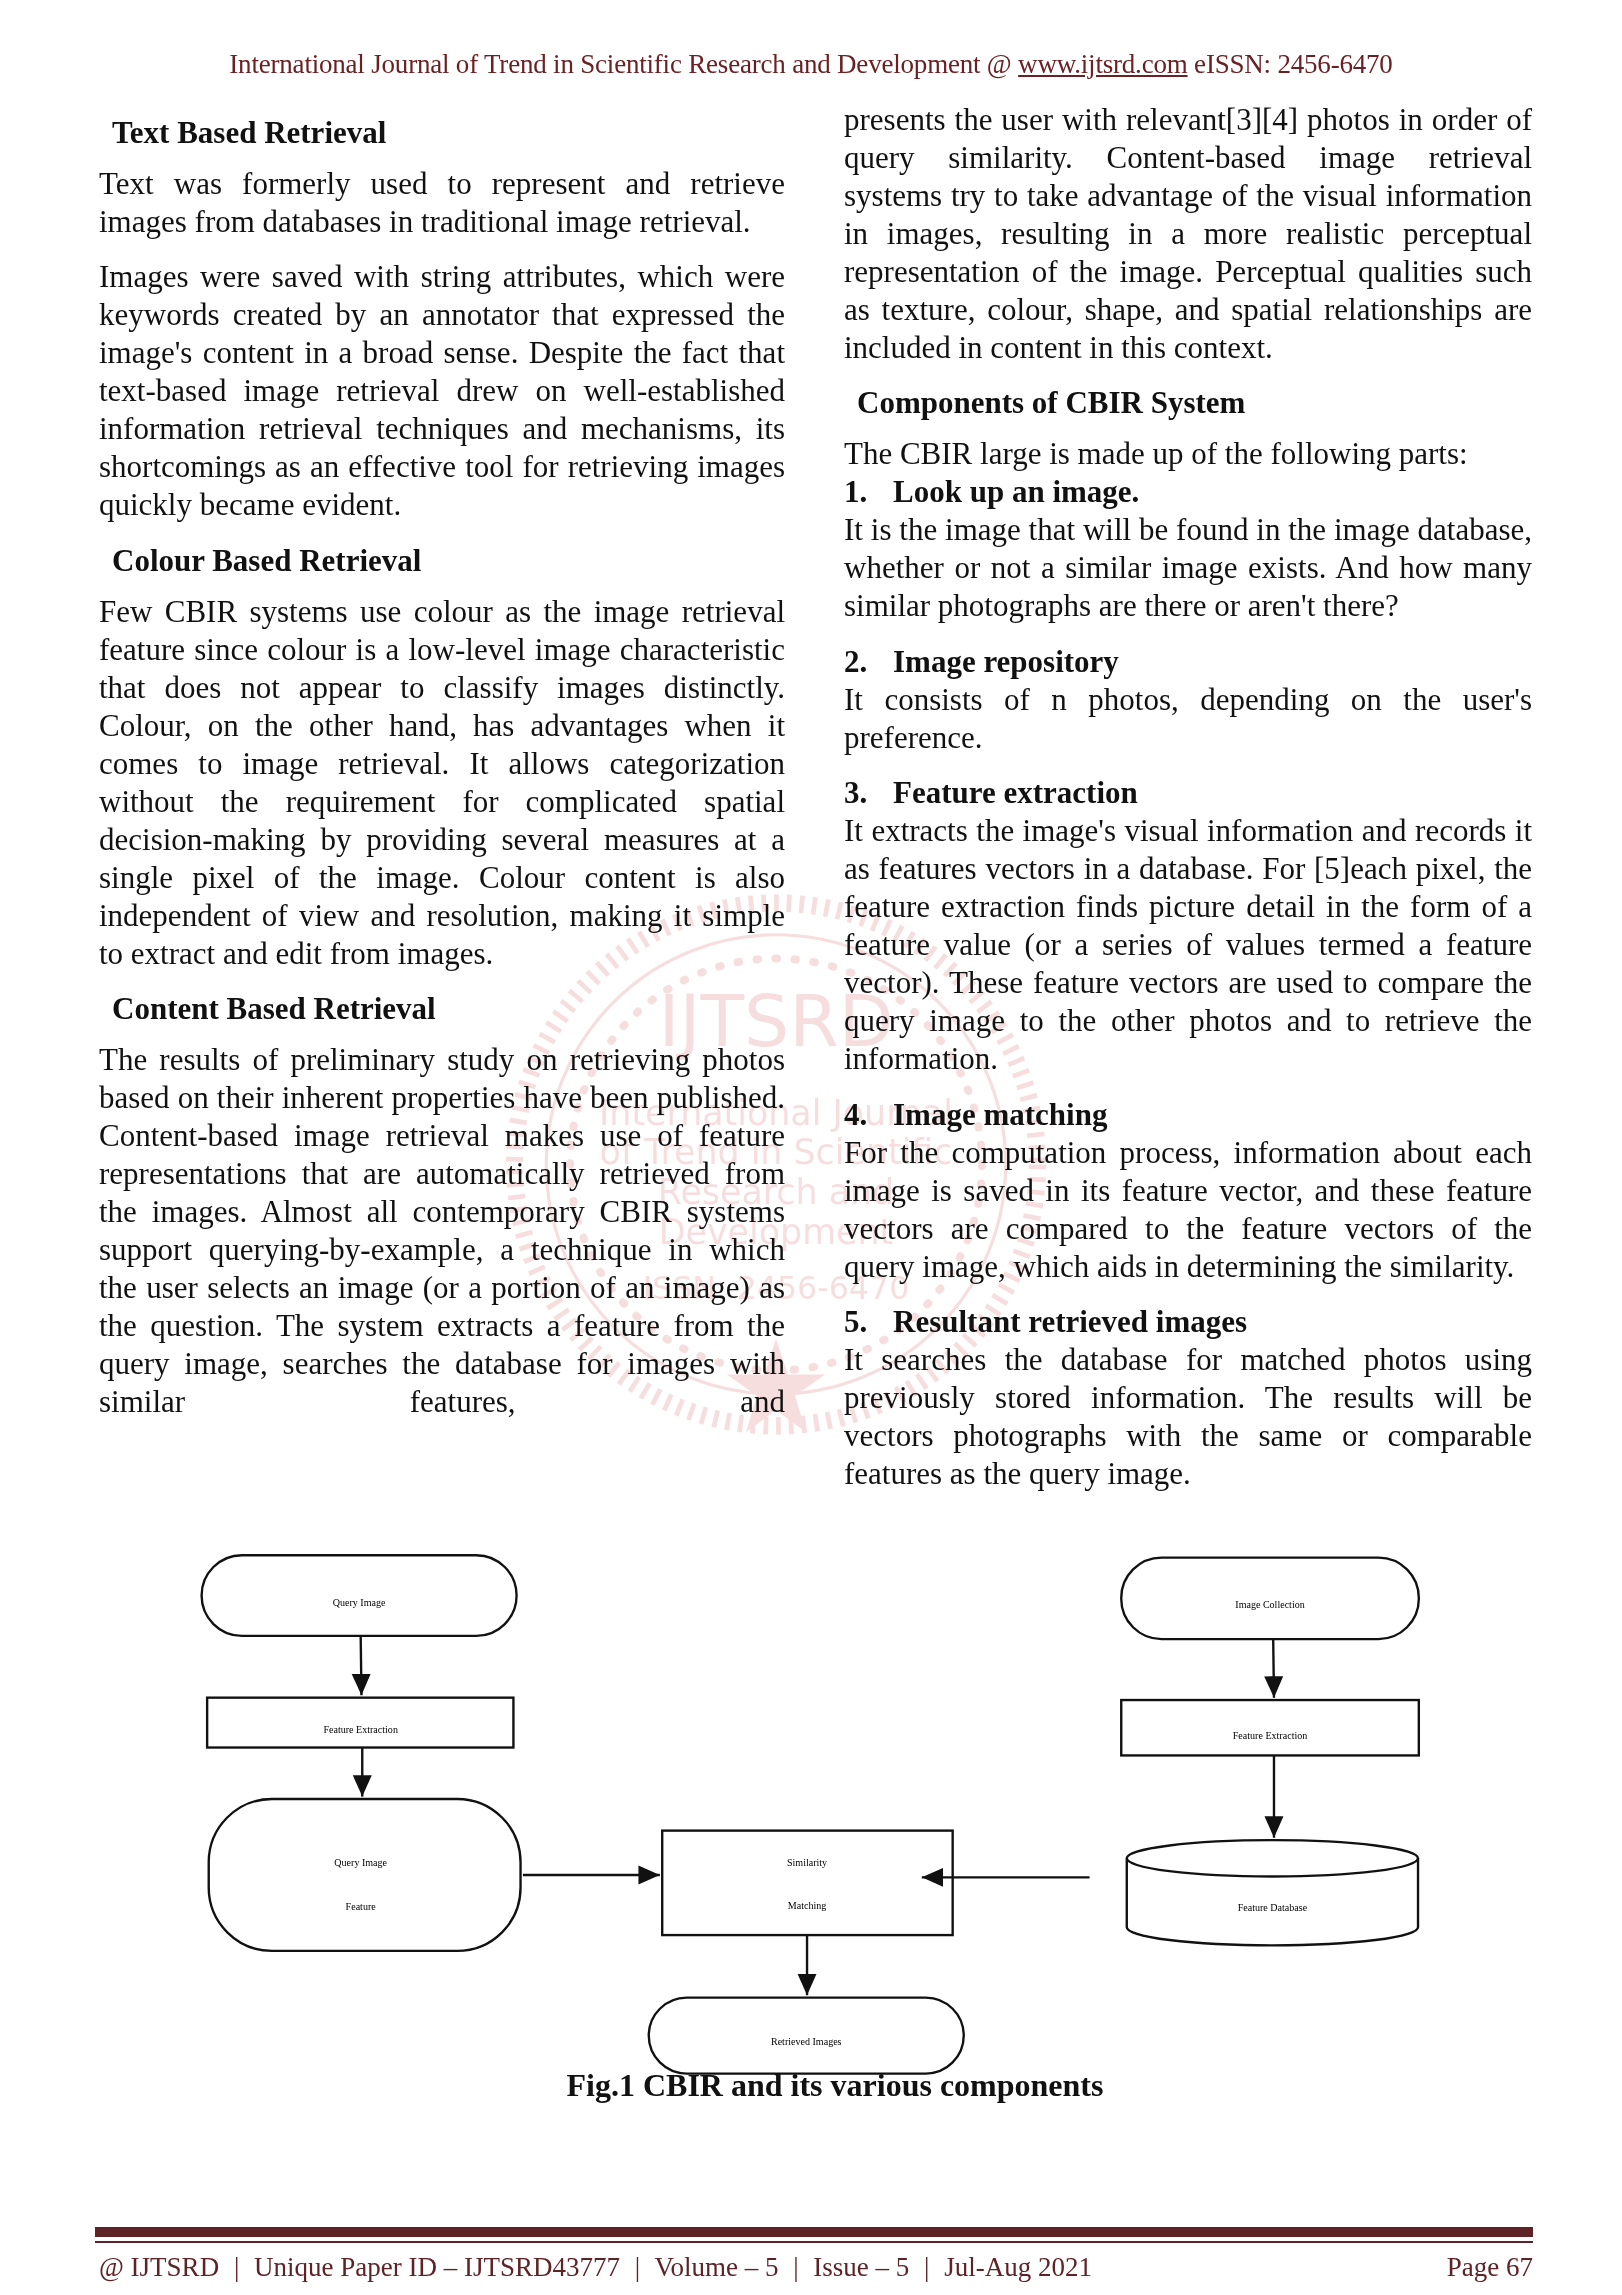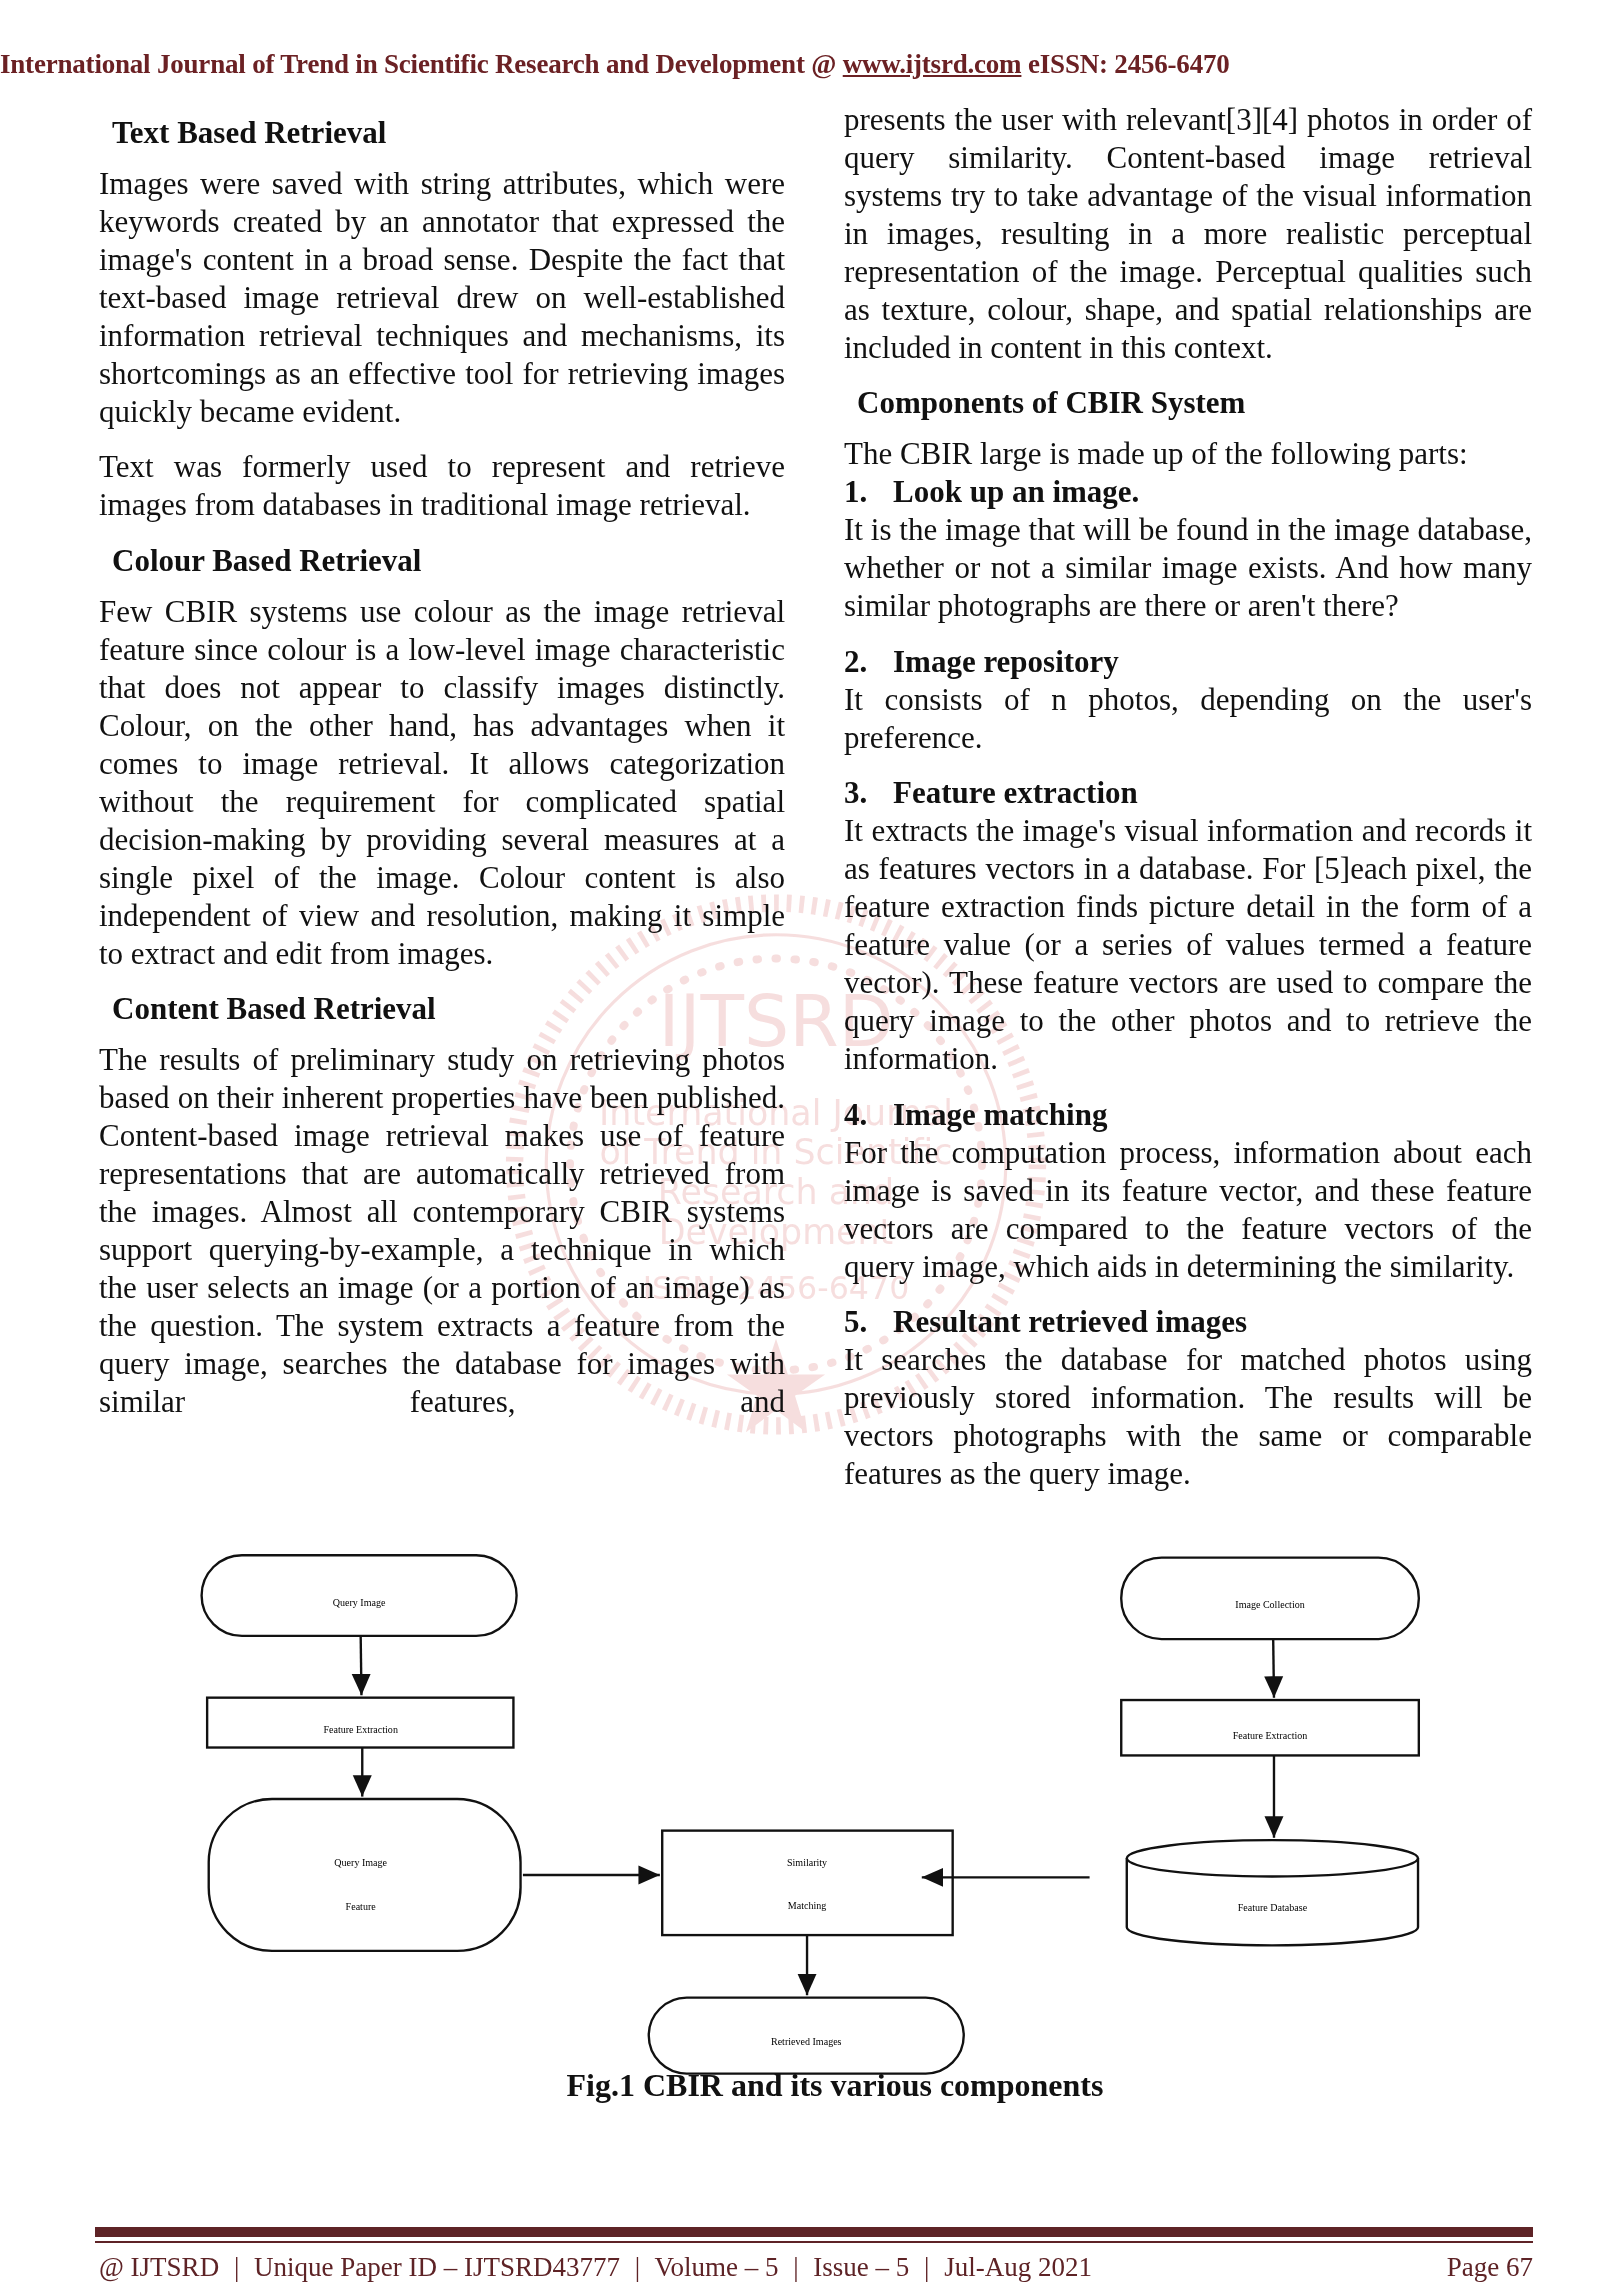--- a/index.html
+++ b/index.html
@@ -1,20 +1,20 @@
 <!DOCTYPE html>
 <html style="font-size:12.7px"><head>
 <meta charset="utf-8">
 <style>
   html, body { margin: 0; padding: 0; background: #ffffff; }
   body { width: 1622px; height: 2295px; position: relative; overflow: hidden;
          font-family: "Liberation Serif", "DejaVu Serif", serif; color: #111; }
   .watermark { position: absolute; left: 475px; top: 792px; width: 602px; height: 745px; pointer-events: none; }
-  .running-head { position: absolute; top: 49px; left: 0; width: 1622px; 
-                  font-size: 27px; color: #6b2124; letter-spacing: -0.2px; font-weight: bold; }
+  .running-head { position: absolute; top: 49px; left: 0; width: 1622px; text-align: center;
+                  font-size: 27px; color: #6b2124; letter-spacing: -0.2px; }
   .running-head .url { text-decoration: underline; }
   .col { position: absolute; top: 101px; width: 686px; font-size: 31px; line-height: 38px; }
   .col.left { left: 99px; }
   .col.right { left: 844px; width: 688px; }
   .col p { margin: 0 0 17.4px 0; text-align: justify; text-align-last: left; }
   .col p.tight { margin-bottom: 0; }
   .col h3 { margin: 13px; font-size: 31px; font-weight: bold; line-height: 38px; }
   .col h4 { margin: 0; font-size: 31px; font-weight: bold; line-height: 38px; }
   .col h4 .num { display: inline-block; width: 49px; }
   .diagram { position: absolute; left: 0; top: 1537px; width: 1622px; height: 554px; }
@@ -44,22 +44,22 @@
 
 <div class="running-head">
   <span>International Journal of Trend in Scientific Research and Development @</span>
   <span class="url">www.ijtsrd.com</span>
   <span>eISSN: 2456-6470</span>
 </div>
 
 <div class="col left">
 
   <h3>Text Based Retrieval</h3>
+  <p>Text was formerly used to represent and retrieve images from databases in traditional image retrieval.</p>
   <p>Images were saved with string attributes, which were keywords created by an annotator that expressed the image's content in a broad sense. Despite the fact that text-based image retrieval drew on well-established information retrieval techniques and mechanisms, its shortcomings as an effective tool for retrieving images quickly became evident.</p>
-  <p>Text was formerly used to represent and retrieve images from databases in traditional image retrieval.</p>
 
   <h3>Colour Based Retrieval</h3>
   <p>Few CBIR systems use colour as the image retrieval feature since colour is a low-level image characteristic that does not appear to classify images distinctly. Colour, on the other hand, has advantages when it comes to image retrieval. It allows categorization without the requirement for complicated spatial decision-making by providing several measures at a single pixel of the image. Colour content is also independent of view and resolution, making it simple to extract and edit from images.</p>
 
   <h3>Content Based Retrieval</h3>
   <p style="text-align-last: justify;">The results of preliminary study on retrieving photos based on their inherent properties have been published. Content-based image retrieval makes use of feature representations that are automatically retrieved from the images. Almost all contemporary CBIR systems support querying-by-example, a technique in which the user selects an image (or a portion of an image) as the question. The system extracts a feature from the query image, searches the database for images with similar features, and</p>
 </div>
 
 <div class="col right">
   <p>presents the user with relevant[3][4] photos in order of query similarity. Content-based image retrieval systems try to take advantage of the visual information in images, resulting in a more realistic perceptual representation of the image. Perceptual qualities such as texture, colour, shape, and spatial relationships are included in content in this context.</p>

